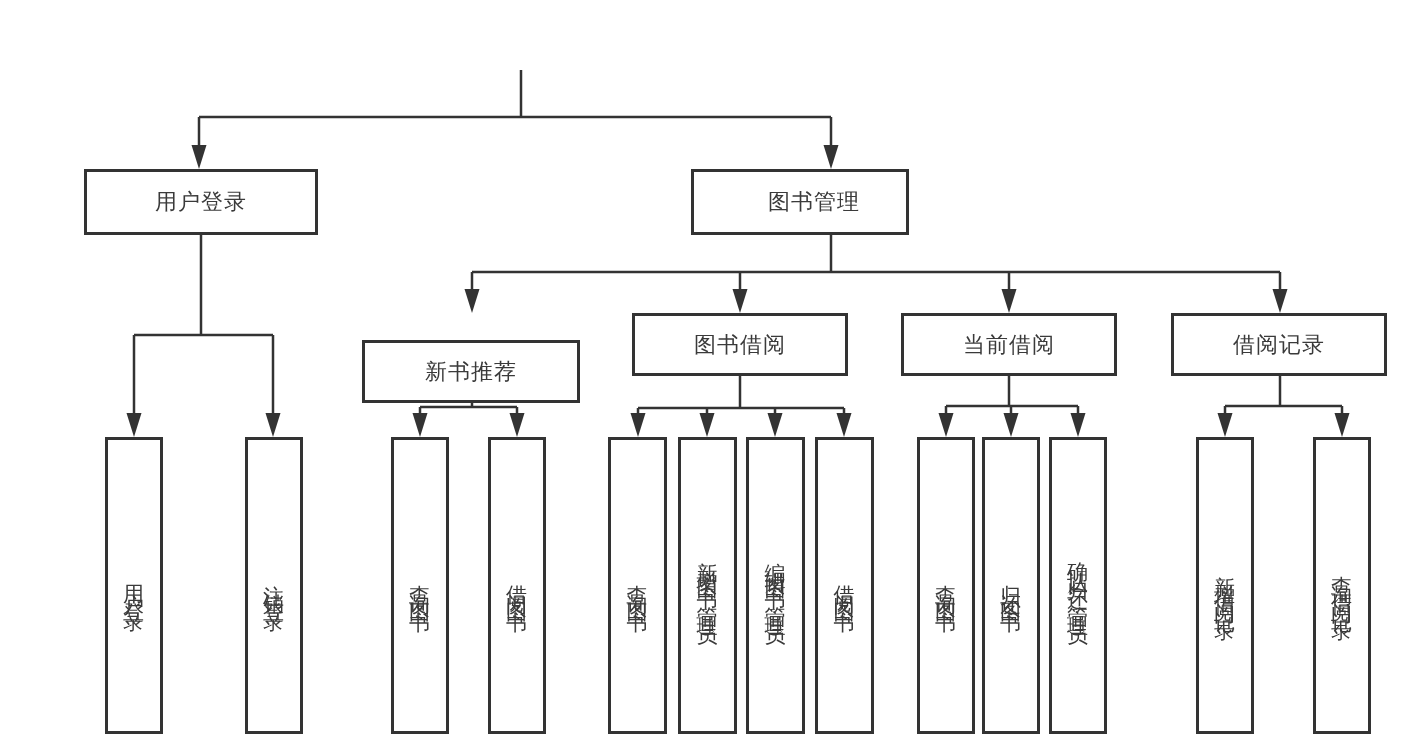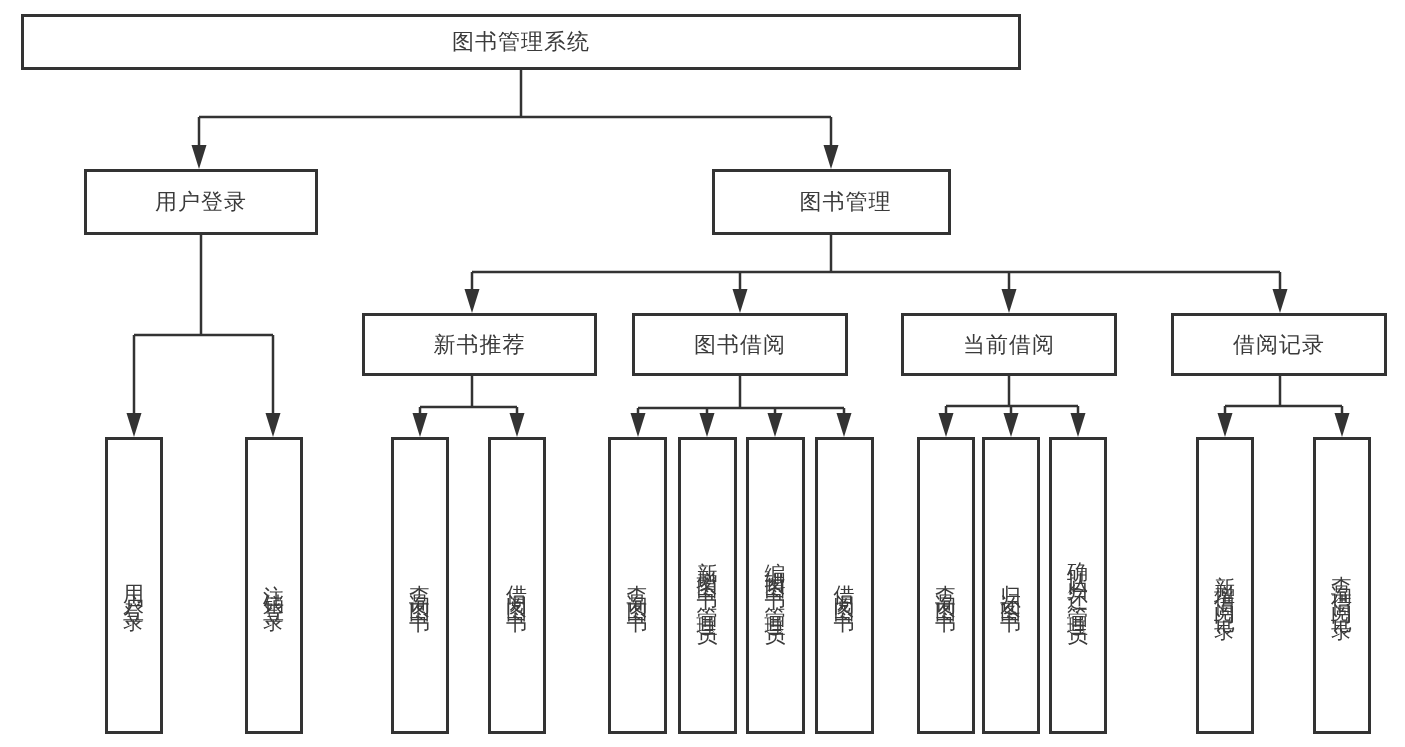--- a/index.html
+++ b/index.html
@@ -115,32 +115,29 @@
       <polygon points="767.5,413 782.5,413 775,437"></polygon>
       <polygon points="836.5,413 851.5,413 844,437"></polygon>
       <polygon points="938.5,413 953.5,413 946,437"></polygon>
       <polygon points="1003.5,413 1018.5,413 1011,437"></polygon>
       <polygon points="1070.5,413 1085.5,413 1078,437"></polygon>
       <polygon points="1217.5,413 1232.5,413 1225,437"></polygon>
       <polygon points="1334.5,413 1349.5,413 1342,437"></polygon>
     </g>
   </svg>
 
-  <div class="node root">
-    <span>图书管理系统</span>
-  </div>
 
   <div class="node lvl2" style="left:84px; width:234px;">
     <span>用户登录</span>
   </div>
-  <div class="node lvl2" style="left:712px; width:239px;padding-left:28px;">
+  <div class="node lvl2" style="left:691px; width:218px;padding-left:28px;">
     <span>图书管理</span>
   </div>
 
-  <div class="node lvl3" style="left:362px; width:235px;">
+  <div class="node lvl3" style="left:362px; width:218px;margin-top:27px;">
     <span>新书推荐</span>
   </div>
   <div class="node lvl3" style="left:632px; width:216px;">
     <span>图书借阅</span>
   </div>
   <div class="node lvl3" style="left:901px; width:216px;">
     <span>当前借阅</span>
   </div>
   <div class="node lvl3" style="left:1171px; width:216px;">
     <span>借阅记录</span>

